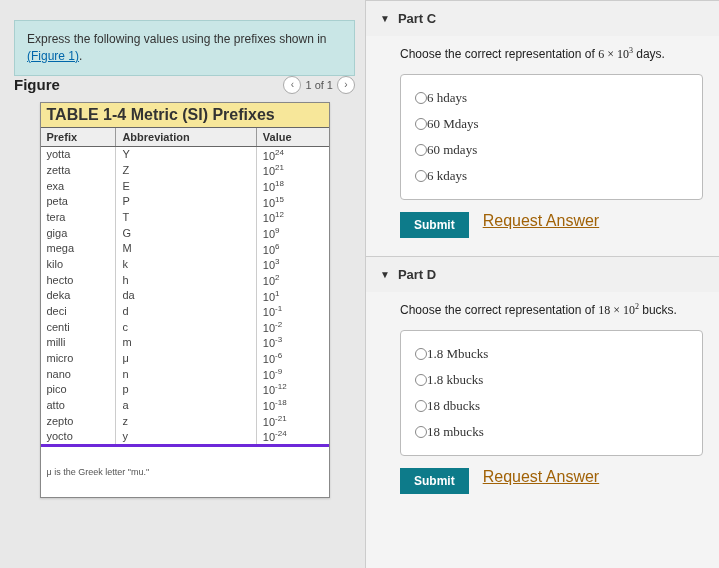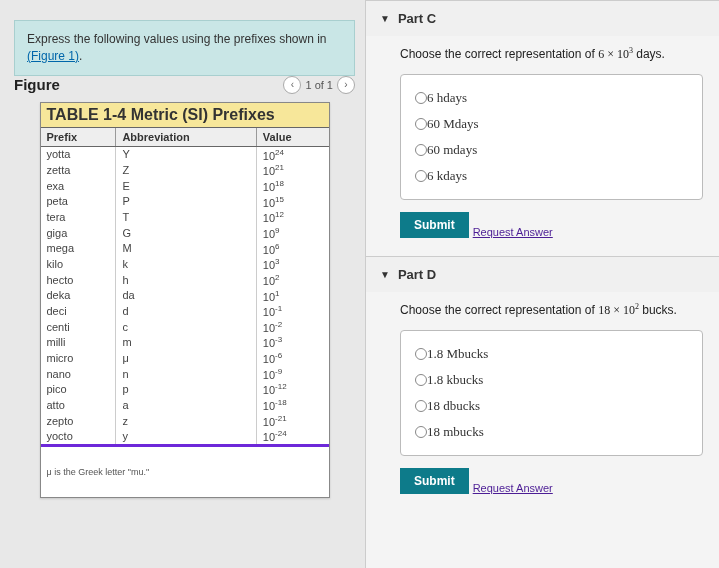--- a/index.html
+++ b/index.html
@@ -66,26 +66,26 @@
     .part-body { padding: 10px 16px 18px 34px; }
     .prompt { font-size: 12px; margin-bottom: 12px; color: #222; }
     .opts {
       border: 1px solid #bbb; background: #fff; border-radius: 4px;
       padding: 10px 14px; margin-bottom: 12px;
     }
     .opt { display: flex; align-items: center; padding: 5px 0; font-size: 13px; font-family: Georgia, serif; }
     .radio {
       width: 12px; height: 12px; border: 1px solid #888; border-radius: 50%; background: #fff;
     }
-    .submit-row { display: flex; align-items: flex-end; gap: 4px; }
+    .submit-row { display: flex; align-items: flex-start; gap: 14px; }
     .submit-btn {
       background: #0d7b8a; color: #fff; border: none;
       padding: 6px 14px; font-size: 12px; font-weight: bold;
     }
-    .req-link { color: #4c1d95; font-size: 11px; }
+    .req-link { color: #a16207; font-size: 16px; }
   </style>
 </head>
 <body>
 
 <div class="container">
   <div class="left">
     <div class="instructions">
       <span>Express the following values using the prefixes shown in </span>
       <a href="#">(Figure 1)</a><span>.</span>
     </div>

